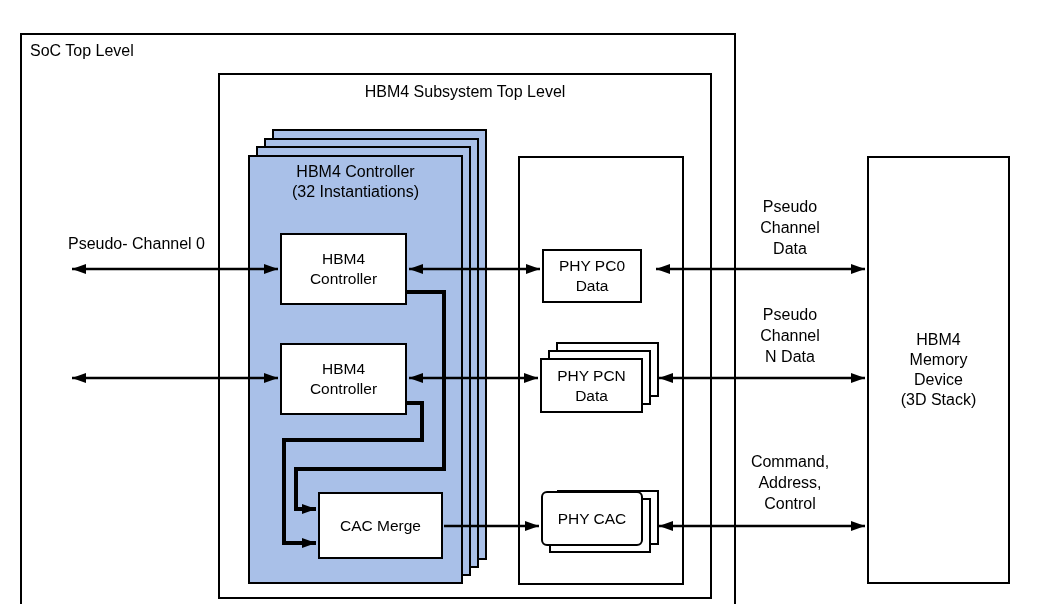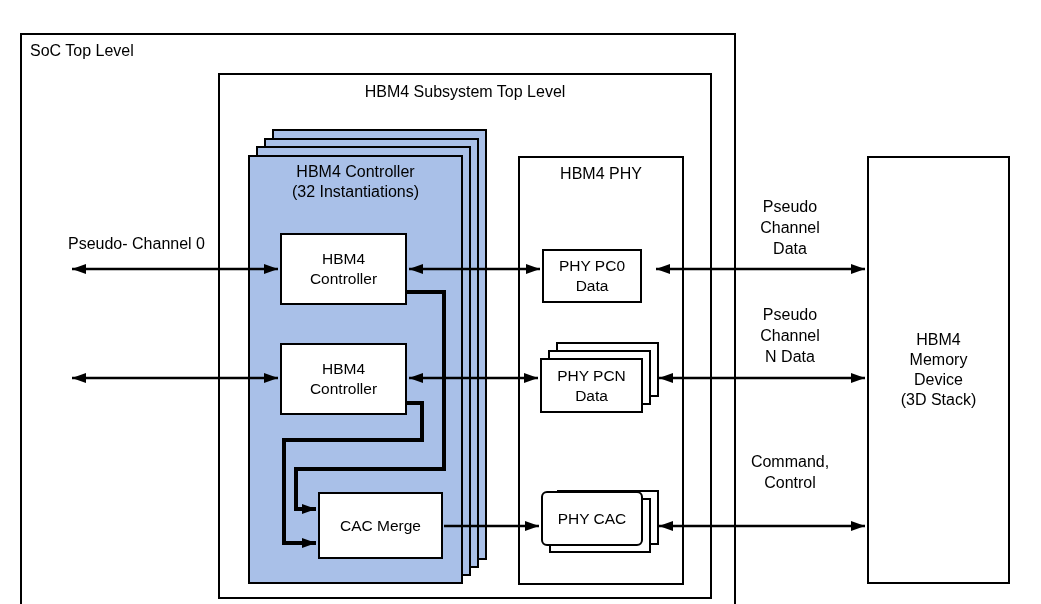--- a/index.html
+++ b/index.html
@@ -43,21 +43,20 @@
     <div>HBM4</div>
     <div>Controller</div>
   </div>
 
   <div class="box ctr fs15" style="left:318px;top:471px;width:125px;height:67px;">
     <div>CAC Merge</div>
   </div>
 
   <div class="box" style="left:518px;top:135px;width:166px;height:429px;"></div>
   <div class="title-center fs16" style="left:518px;top:143px;width:166px;">
-    <div>HBM4 PHY</div>
   </div>
 
   <div class="box ctr fs15" style="left:542px;top:228px;width:100px;height:54px;">
     <div>PHY PC0</div>
     <div>Data</div>
   </div>
 
   <div class="box" style="left:556px;top:321px;width:103px;height:55px;"></div>
   <div class="box" style="left:548px;top:329px;width:103px;height:55px;"></div>
   <div class="box ctr fs15" style="left:540px;top:337px;width:103px;height:55px;justify-content:center;">
@@ -85,20 +84,21 @@
     <div>Channel</div>
     <div>Data</div>
   </div>
   <div class="title-center fs16" style="left:730px;top:283px;width:120px;line-height:21px;">
     <div>Pseudo</div>
     <div>Channel</div>
     <div>N Data</div>
   </div>
   <div class="title-center fs16" style="left:730px;top:430px;width:120px;line-height:21px;">
     <div>Command,</div>
+    <div>Address,</div>
     <div>Control</div>
   </div>
 
   <svg class="overlay" width="1041" height="604" viewBox="0 0 1041 604">
     <defs>
       <marker id="ah" viewBox="0 0 14 10" refX="14" refY="5" markerWidth="14" markerHeight="10" markerUnits="userSpaceOnUse" orient="auto-start-reverse">
         <path d="M0,0 L14,5 L0,10 Z" fill="#000"></path>
       </marker>
     </defs>
 

